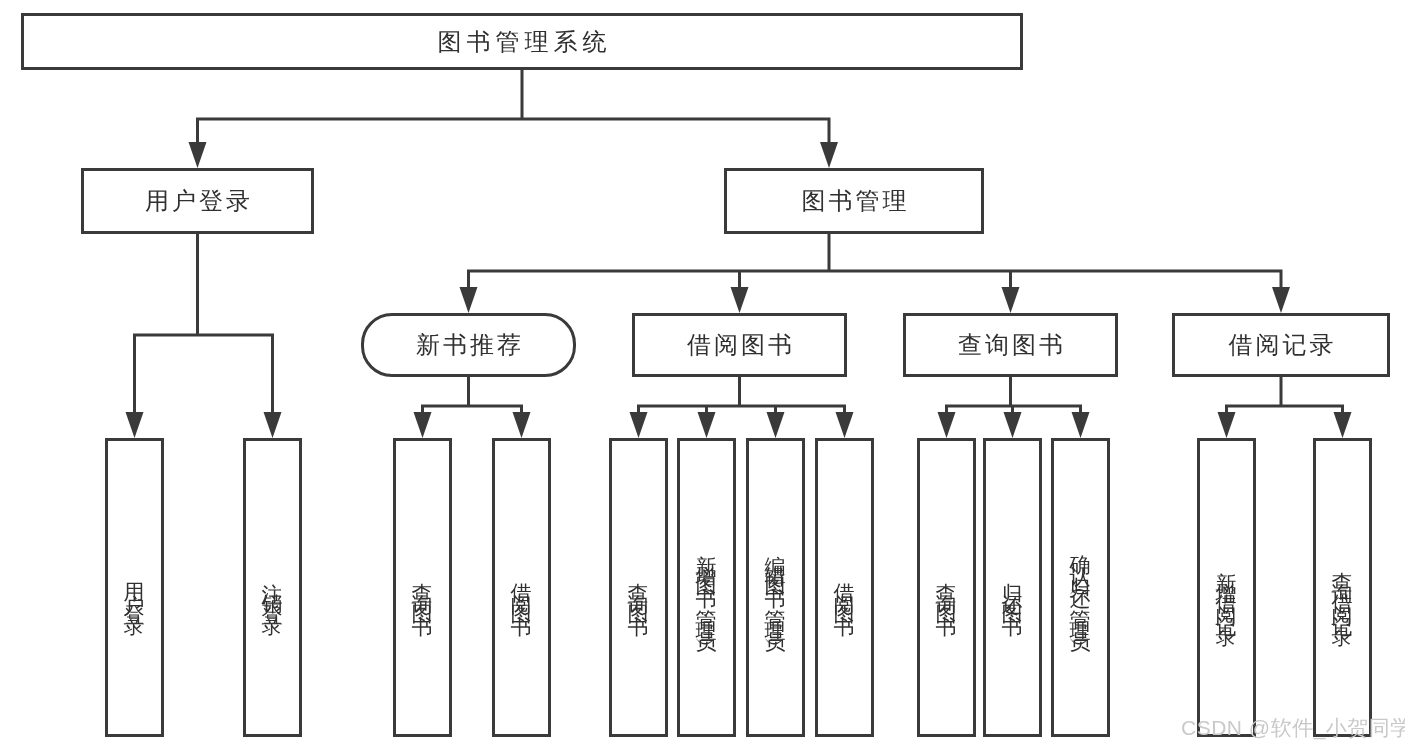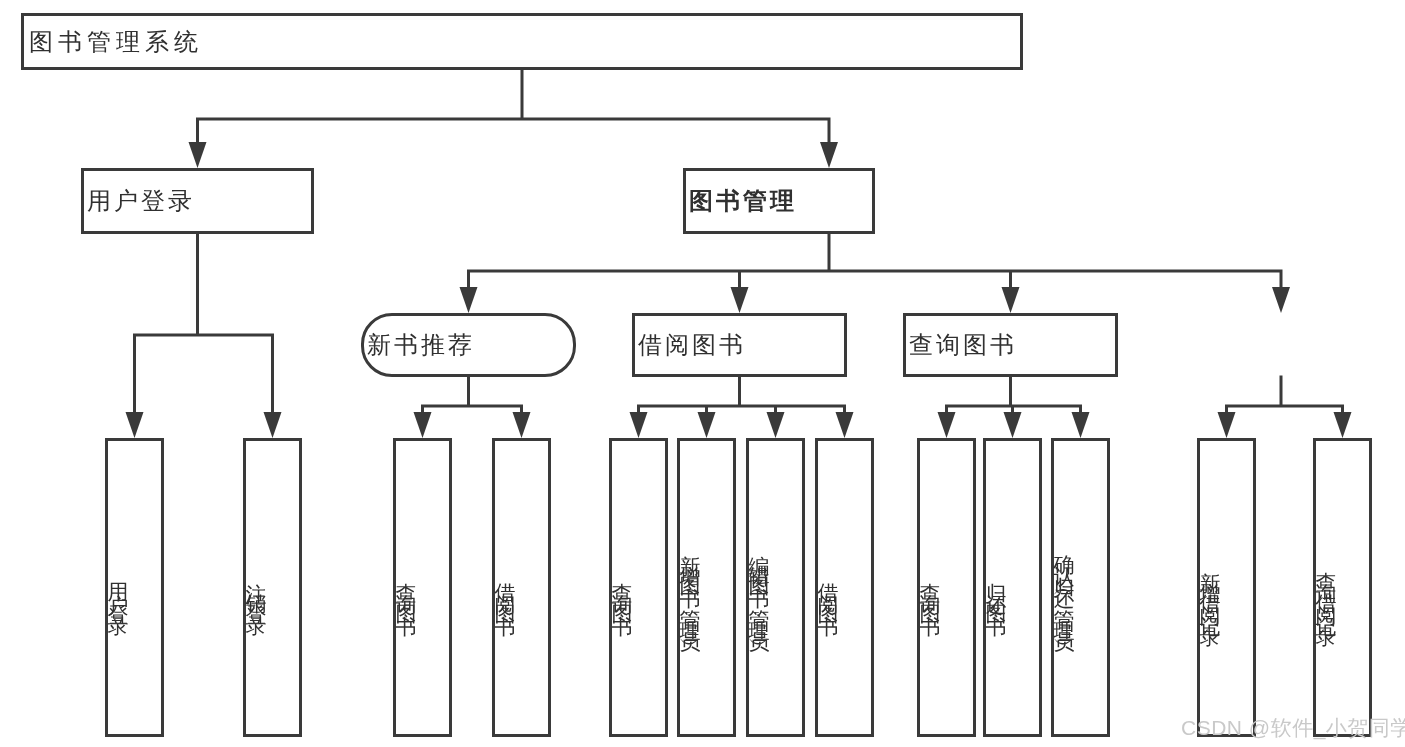--- a/index.html
+++ b/index.html
@@ -22,20 +22,21 @@
     width: 1405px;
     height: 747px;
   }
   .node {
     position: absolute;
     box-sizing: border-box;
     border: 3px solid #3a3a3a;
     background: #ffffff;
     display: flex;
     align-items: center;
+    justify-content: center;
     color: #303030;
     z-index: 2;
   }
   .h-label {
     font-size: 24px;
     letter-spacing: 3px;
     white-space: nowrap;
     text-indent: 3px; 
   }
   .title-label {
@@ -122,32 +123,35 @@
     </g>
   </svg>
 
   <div class="node" style="left:21px; top:13px; width:1002px; height:57px;">
     <span class="title-label">图书管理系统</span>
   </div>
 
   <div class="node" style="left:81px; top:168px; width:233px; height:66px;">
     <span class="h-label">用户登录</span>
   </div>
-  <div class="node" style="left:683px; top:168px; width:192px; height:66px;font-weight:bold;">
+  <div class="node" style="left:724px; top:168px; width:260px; height:66px;">
     <span class="h-label">图书管理</span>
   </div>
 
   <div class="node" style="left:361px; top:313px; width:215px; height:64px;border-radius:31px;">
     <span class="h-label">新书推荐</span>
   </div>
   <div class="node" style="left:632px; top:313px; width:215px; height:64px;">
     <span class="h-label">借阅图书</span>
   </div>
   <div class="node" style="left:903px; top:313px; width:215px; height:64px;">
     <span class="h-label">查询图书</span>
+  </div>
+  <div class="node" style="left:1172px; top:313px; width:218px; height:64px;">
+    <span class="h-label">借阅记录</span>
   </div>
 
   <div class="node" style="left:105px; top:438px; width:59px; height:299px;">
     <span class="vtext">用户登录</span>
   </div>
   <div class="node" style="left:243px; top:438px; width:59px; height:299px;">
     <span class="vtext">注销登录</span>
   </div>
 
   <div class="node" style="left:393px; top:438px; width:59px; height:299px;">

